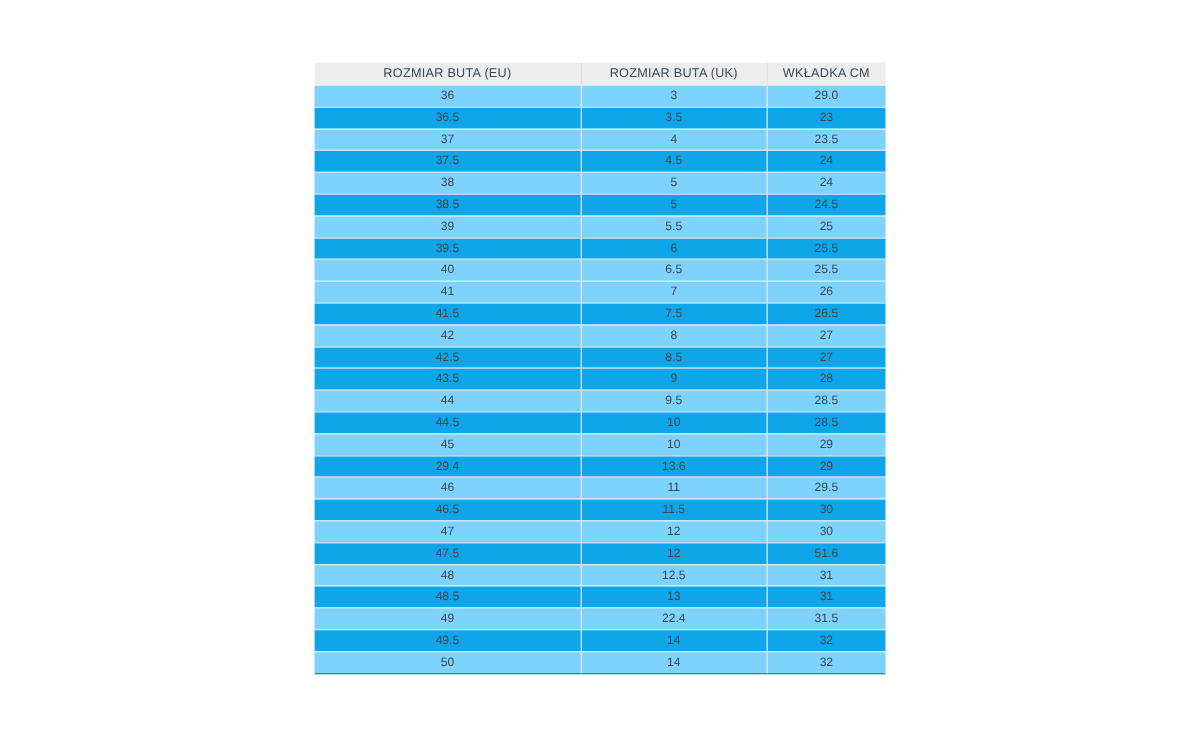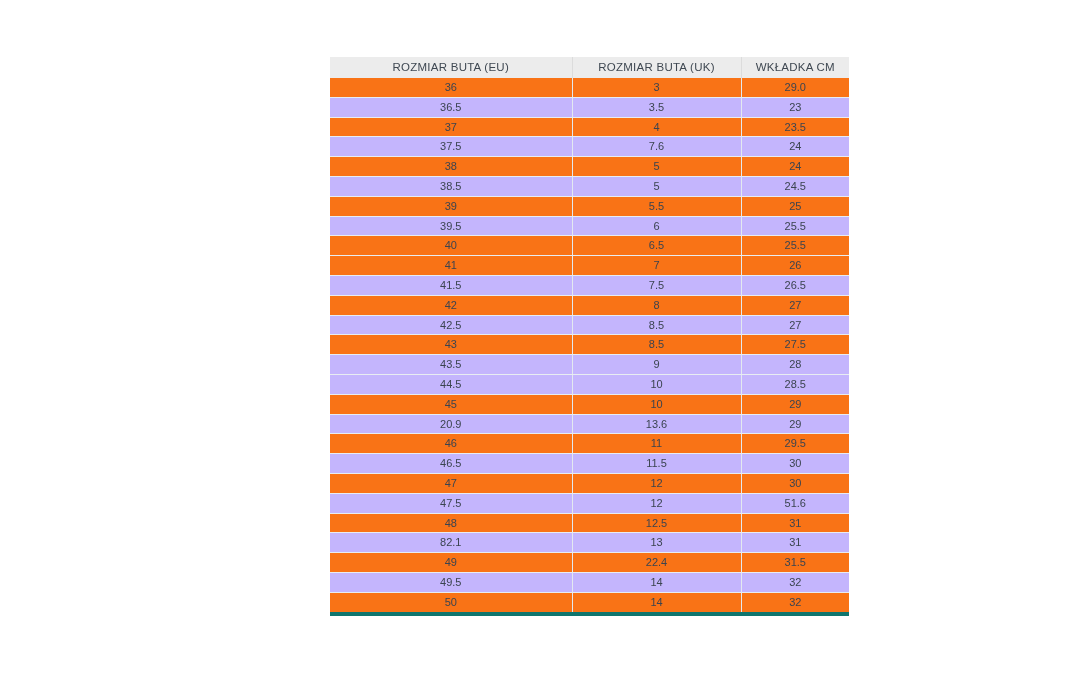--- a/index.html
+++ b/index.html
@@ -10,21 +10,20 @@
     width: 1092px;
     height: 678px;
     background: #ffffff;
     font-family: "Liberation Sans", sans-serif;
     overflow: hidden;
   }
   #page {
     position: relative;
     width: 968px;
     height: 678px;
-    margin-left: 44px;
   }
   #size-table-wrap {
     position: absolute;
     left: 286px;
     top: 57px;
     width: 519px;
   }
   table.size-table {
     width: 519px;
     border-collapse: collapse;
@@ -59,27 +58,27 @@
     border-bottom: none;
   }
   table.size-table tbody td {
     font-size: 11px;
     height: 18.8px;
     line-height: 18.8px;
     padding: 0;
     font-weight: 400;
   }
   table.size-table tbody tr.odd td {
-    background: #f97316;
+    background: #7dd3fc;
   }
   table.size-table tbody tr.even td {
-    background: #c4b5fd;
+    background: #0ea5e9;
   }
   table.size-table tbody tr:last-child td {
-    border-bottom: 4px solid #0f766e;
+    border-bottom: 1px solid #0f766e;
   }
 </style>
 </head>
 <body>
 
 <div id="page">
   <div id="size-table-wrap">
     <table class="size-table">
       <colgroup>
         <col class="c-eu">
@@ -104,21 +103,21 @@
             <td>3.5</td>
             <td>23</td>
           </tr>
           <tr class="odd">
             <td>37</td>
             <td>4</td>
             <td>23.5</td>
           </tr>
           <tr class="even">
             <td>37.5</td>
-            <td>7.6</td>
+            <td>4.5</td>
             <td>24</td>
           </tr>
           <tr class="odd">
             <td>38</td>
             <td>5</td>
             <td>24</td>
           </tr>
           <tr class="even">
             <td>38.5</td>
             <td>5</td>
@@ -152,42 +151,42 @@
           <tr class="odd">
             <td>42</td>
             <td>8</td>
             <td>27</td>
           </tr>
           <tr class="even">
             <td>42.5</td>
             <td>8.5</td>
             <td>27</td>
           </tr>
-          <tr class="odd">
-            <td>43</td>
-            <td>8.5</td>
-            <td>27.5</td>
-          </tr>
           <tr class="even">
             <td>43.5</td>
             <td>9</td>
             <td>28</td>
           </tr>
+          <tr class="odd">
+            <td>44</td>
+            <td>9.5</td>
+            <td>28.5</td>
+          </tr>
           <tr class="even">
             <td>44.5</td>
             <td>10</td>
             <td>28.5</td>
           </tr>
           <tr class="odd">
             <td>45</td>
             <td>10</td>
             <td>29</td>
           </tr>
           <tr class="even">
-            <td>20.9</td>
+            <td>29.4</td>
             <td>13.6</td>
             <td>29</td>
           </tr>
           <tr class="odd">
             <td>46</td>
             <td>11</td>
             <td>29.5</td>
           </tr>
           <tr class="even">
             <td>46.5</td>
@@ -203,21 +202,21 @@
             <td>47.5</td>
             <td>12</td>
             <td>51.6</td>
           </tr>
           <tr class="odd">
             <td>48</td>
             <td>12.5</td>
             <td>31</td>
           </tr>
           <tr class="even">
-            <td>82.1</td>
+            <td>48.5</td>
             <td>13</td>
             <td>31</td>
           </tr>
           <tr class="odd">
             <td>49</td>
             <td>22.4</td>
             <td>31.5</td>
           </tr>
           <tr class="even">
             <td>49.5</td>

